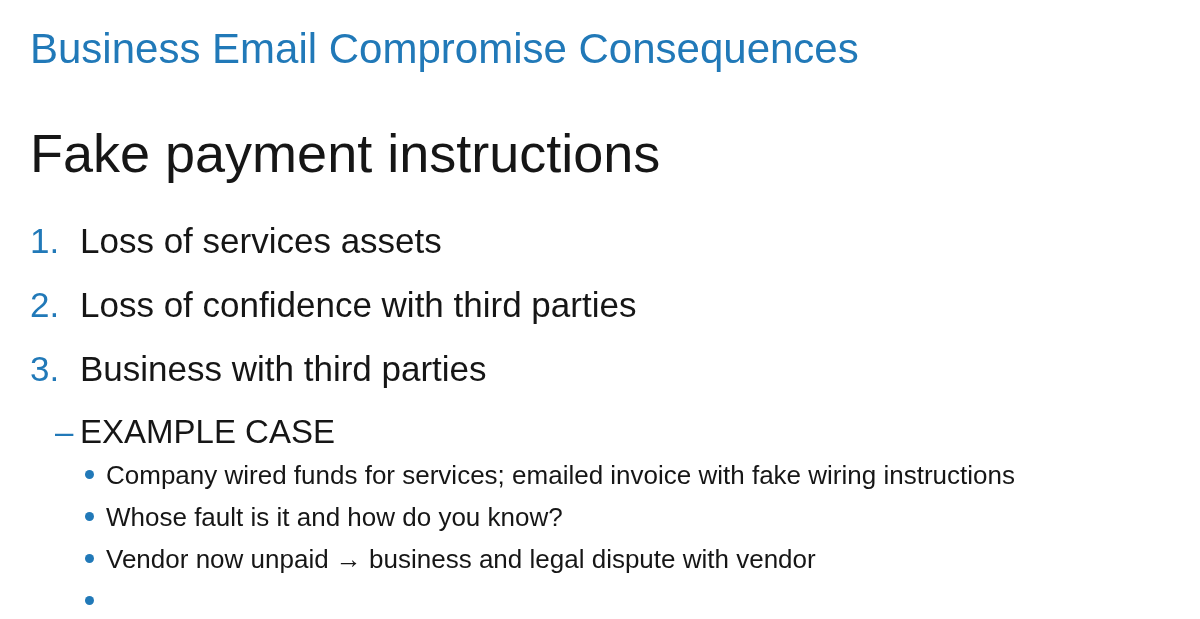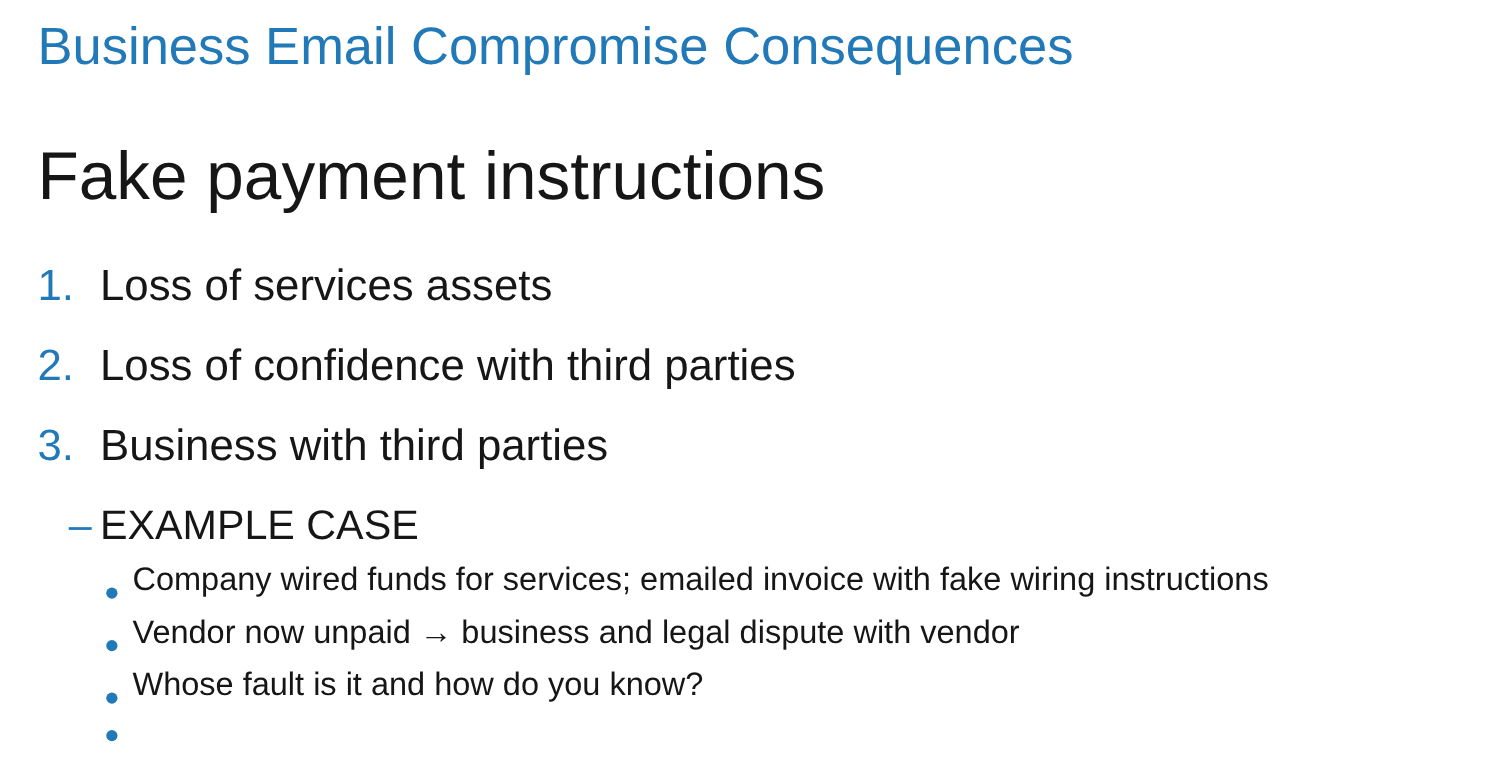--- a/index.html
+++ b/index.html
@@ -12,21 +12,21 @@
     width: 1200px;
     height: 619px;
     background: var(--bg);
     font-family: "Liberation Sans", sans-serif;
     overflow: hidden;
   }
   .slide {
     position: relative;
     width: 1200px;
     height: 573px;
-    padding: 12px 20px 0 30px;
+    padding: 24px 20px 0 30px;
     background: var(--bg);
   }
   .slide-title {
     color: var(--accent);
     font-size: 42px;
     font-weight: 400;
     line-height: 1.2;
     letter-spacing: 0;
   }
   .slide-heading {
@@ -67,21 +67,21 @@
     width: 25px;
     color: var(--accent);
   }
   ul.bullet-list {
     list-style: none;
     margin-top: 8px;
     margin-left: 55px;
   }
   .bullet-item {
     display: flex;
-    align-items: flex-end;
+    align-items: flex-start;
     font-size: 26px;
     line-height: 32px;
     margin-bottom: 10px;
     color: var(--text);
   }
   .bullet-dot {
     flex: 0 0 9px;
     width: 9px;
     height: 9px;
     margin-top: 11px;
@@ -120,25 +120,25 @@
       <span class="dash-label">EXAMPLE CASE</span>
     </div>
 
     <ul class="bullet-list">
       <li class="bullet-item">
         <span class="bullet-dot"></span>
         <span class="bullet-text">Company wired funds for services; emailed invoice with fake wiring instructions</span>
       </li>
       <li class="bullet-item">
         <span class="bullet-dot"></span>
-        <span class="bullet-text">Vendor now unpaid → business and legal dispute with vendor</span>
+        <span class="bullet-text">Whose fault is it and how do you know?</span>
       </li>
       <li class="bullet-item">
         <span class="bullet-dot"></span>
-        <span class="bullet-text">Whose fault is it and how do you know?</span>
+        <span class="bullet-text">Vendor now unpaid → business and legal dispute with vendor</span>
       </li>
       <li class="bullet-item">
         <span class="bullet-dot"></span>
       </li>
     </ul>
   </div>
 
 </div>
 
 </body></html>

